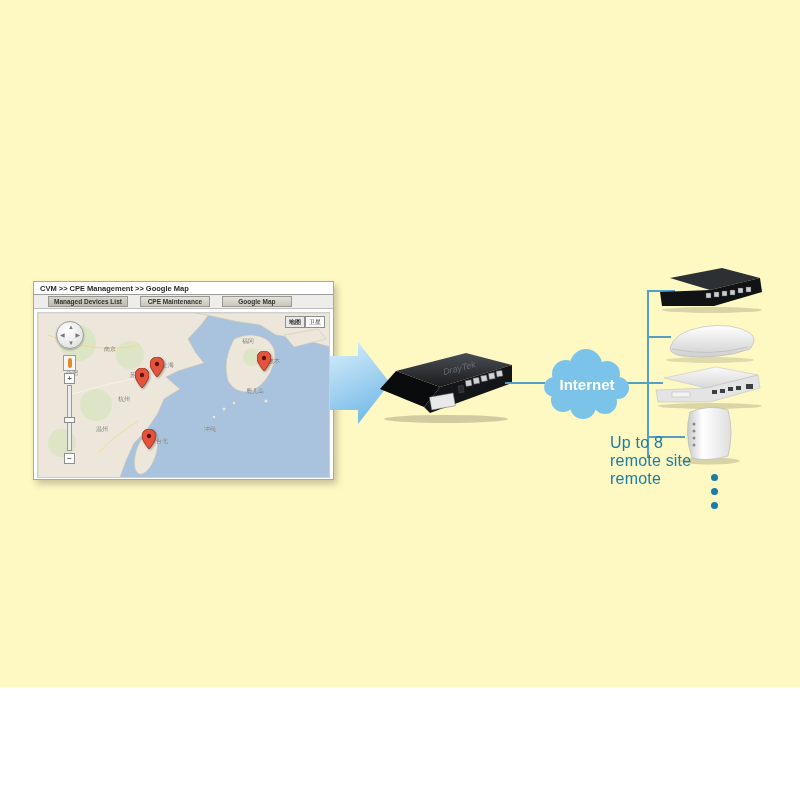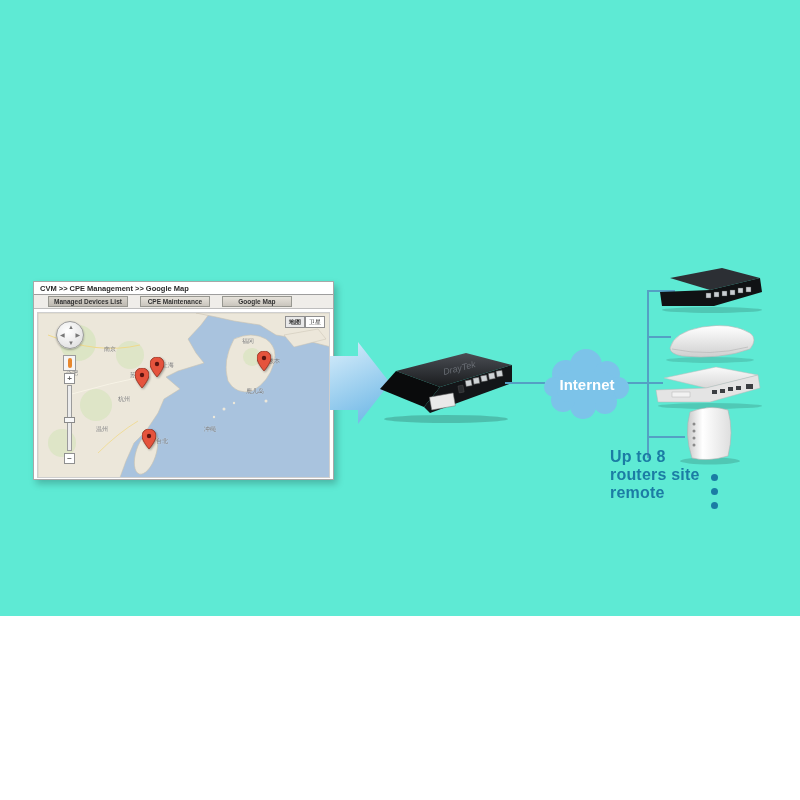--- a/index.html
+++ b/index.html
@@ -2,21 +2,21 @@
 <html style="--accent: #1b7ca4; --line: #54a0c4; --cloud: #7cc3e9; --arrow-light: #d9eefb; --arrow-dark: #79bde8; --map-water: #a9c3de; --map-land: #ece7da; --pin-red: #e5533d;"><head>
 <meta charset="utf-8">
 <style>
   :root{
     --accent:#1b7ca4; --line:#54a0c4; --cloud:#7cc3e9;
     --arrow-light:#d9eefb; --arrow-dark:#79bde8;
     --map-water:#a9c3de; --map-land:#ece7da; --pin-red:#e5533d;
   }
   *{margin:0;padding:0;box-sizing:border-box;}
   body{font-family:"Liberation Sans",sans-serif;background:#fff;}
-  #canvas{position:relative;width:800px;height:616px;background:#5eead4;overflow:hidden;}
+  #canvas{position:relative;width:800px;height:687px;background:#fef9c3;overflow:hidden;}
 
   
   .panel{position:absolute;left:33px;top:281px;width:301px;height:199px;background:#fff;
          border:1px solid #a8a8a8;box-shadow:3px 4px 7px rgba(0,0,0,.22);}
   .breadcrumb{height:13px;line-height:13px;padding-left:6px;font-size:7.5px;font-weight:bold;
               color:#2a2a2a;border-bottom:1px solid #9e9e9e;white-space:nowrap;}
   .tabbar{height:14px;background:#efede9;border-bottom:1px solid #bdbdbd;padding-left:14px;
           display:flex;align-items:center;gap:12px;}
   .tab{height:11px;line-height:10px;font-size:6.5px;font-weight:bold;color:#333;text-align:center;
        background:linear-gradient(#e6e2da,#c9c5bd);border:1px solid #979790;padding:0 5px;
@@ -56,21 +56,21 @@
   .router-main{position:absolute;left:372px;top:349px;}
   .cloud{position:absolute;left:541px;top:344px;}
   .cloud text{font-weight:bold;fill:#fff;font-size:15px;font-family:"Liberation Sans",sans-serif;}
 
   .conn{position:absolute;height:2px;background:var(--line);}
   .trunk{position:absolute;width:2px;background:var(--line);}
 
   .rdev{position:absolute;}
 
   
-  .caption{position:absolute;left:610px;top:448px;width:120px;font-size:16px;font-weight:bold;
+  .caption{position:absolute;left:610px;top:434px;width:120px;font-size:16px;font-weight:normal;
            color:var(--accent);line-height:18px;letter-spacing:.2px;}
   .dots{position:absolute;left:711px;top:474px;display:flex;flex-direction:column;gap:7px;}
   .dots i{width:7px;height:7px;border-radius:50%;background:var(--accent);display:block;}
 </style>
 </head>
 <body>
 
 <div id="canvas">
 
   <div class="panel">
@@ -283,21 +283,21 @@
     <g fill="#8a8a8a">
       <circle cx="20" cy="22" r="1.5"></circle>
         <circle cx="20" cy="29" r="1.5"></circle>
       <circle cx="20" cy="36" r="1.5"></circle>
         <circle cx="20" cy="43" r="1.5"></circle>
     </g>
   </svg>
 
   <div class="caption">
     <div>Up to 8</div>
-    <div>routers site</div>
+    <div>remote site</div>
     <div>remote</div>
   </div>
   <div class="dots">
     <i></i>
     <i></i>
     <i></i>
   </div>
 
 </div>
 

